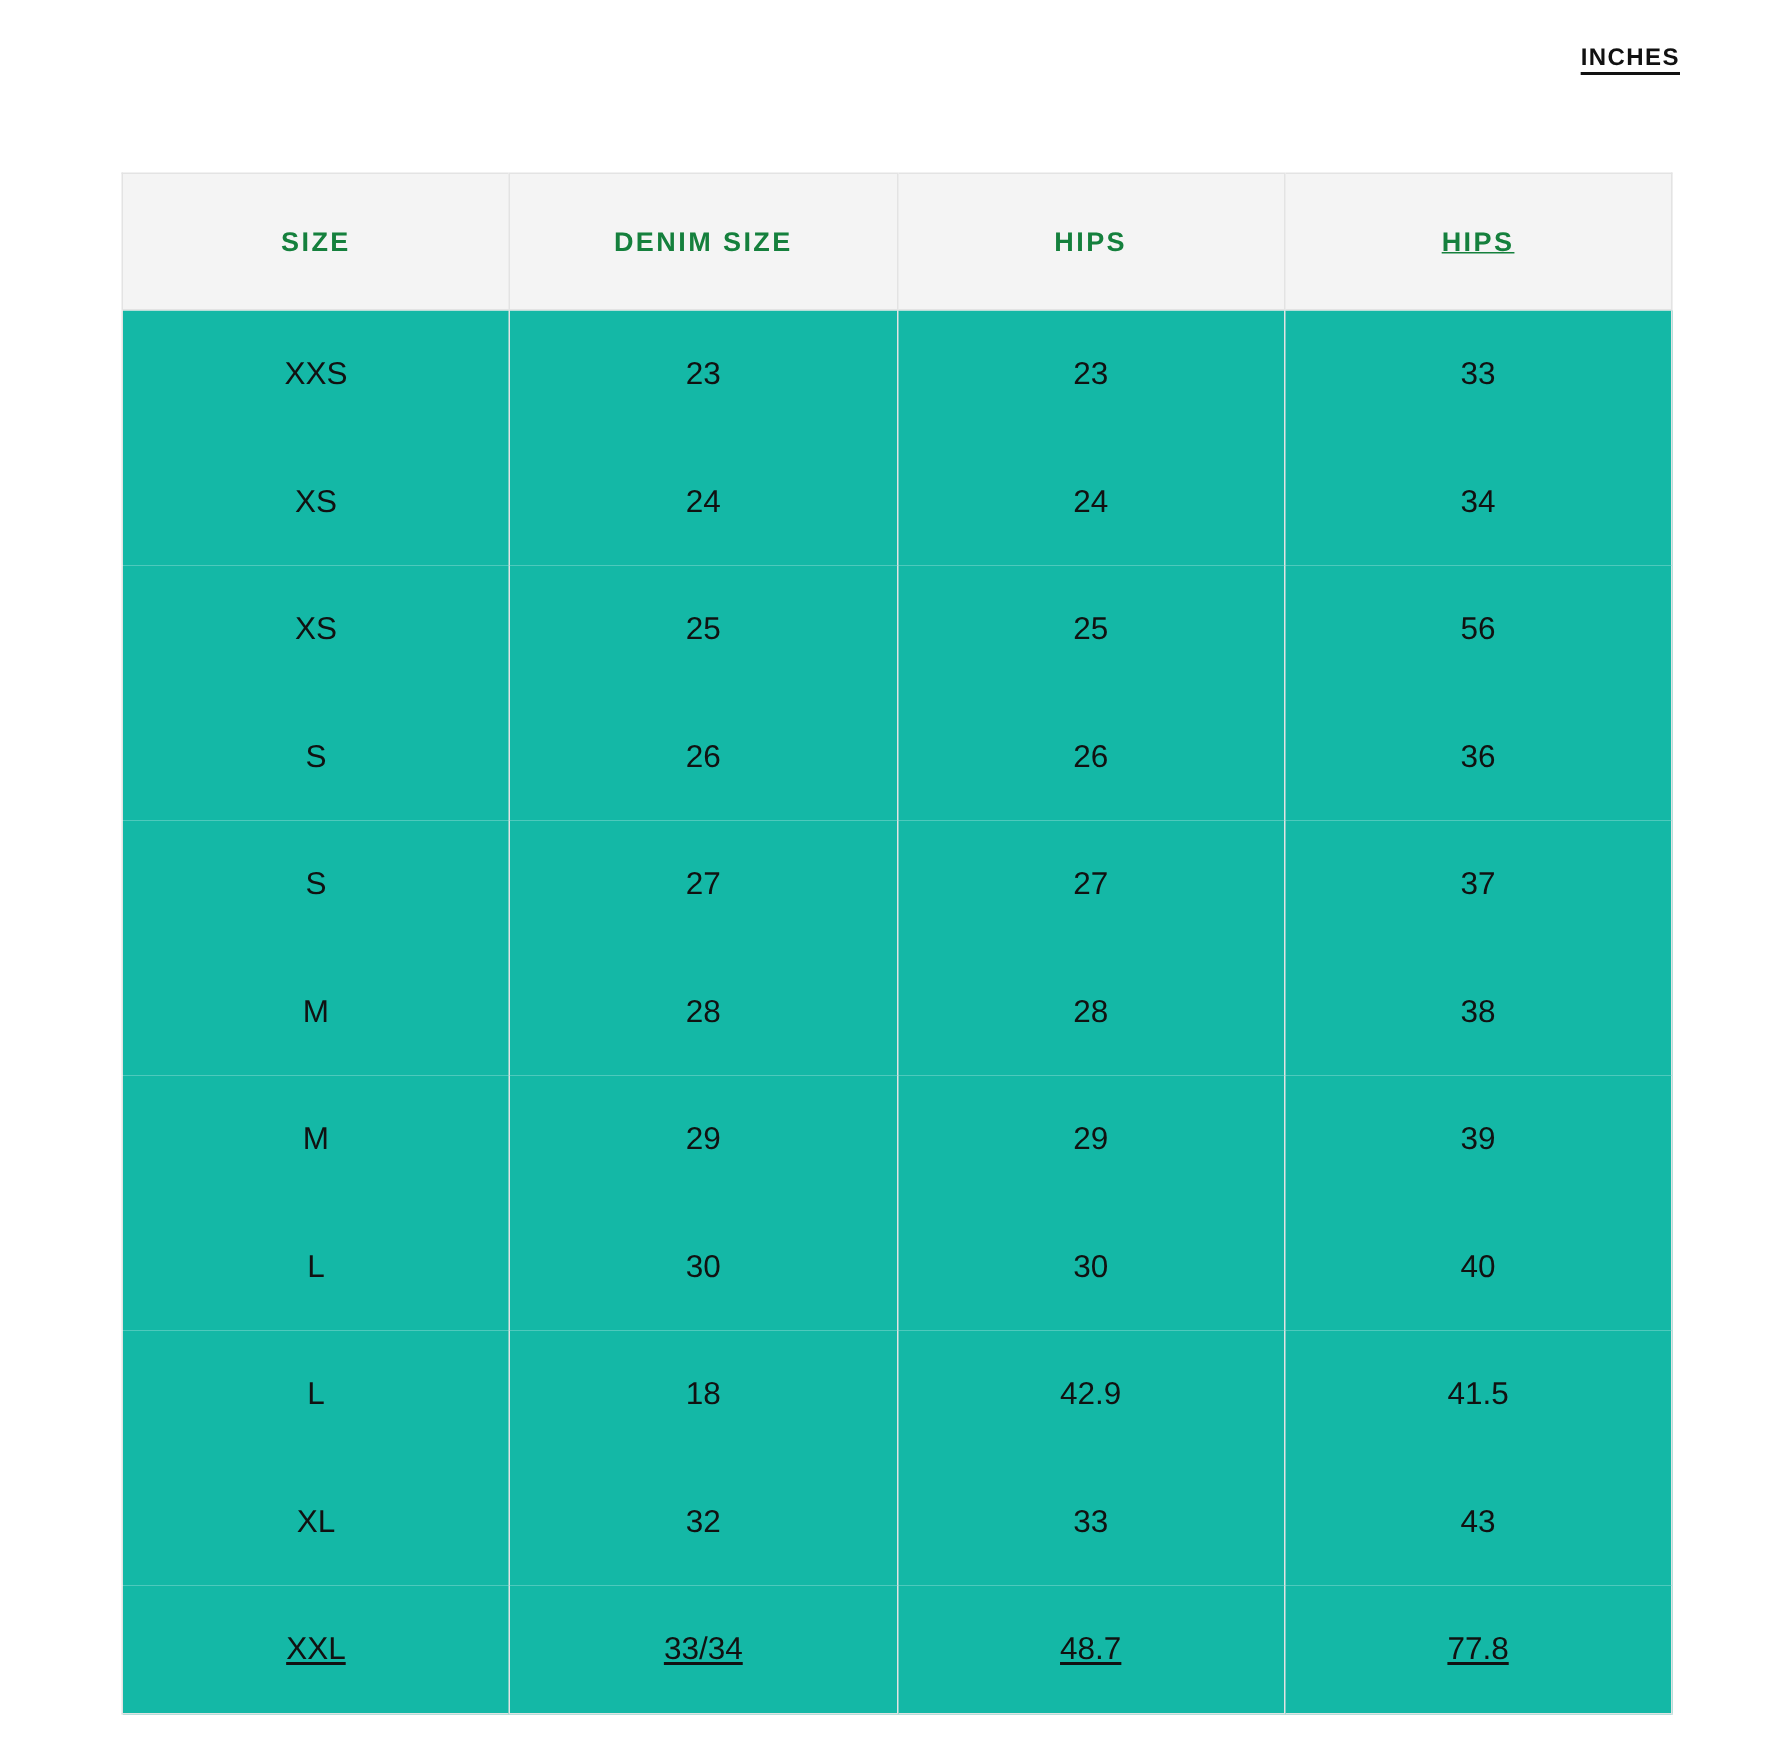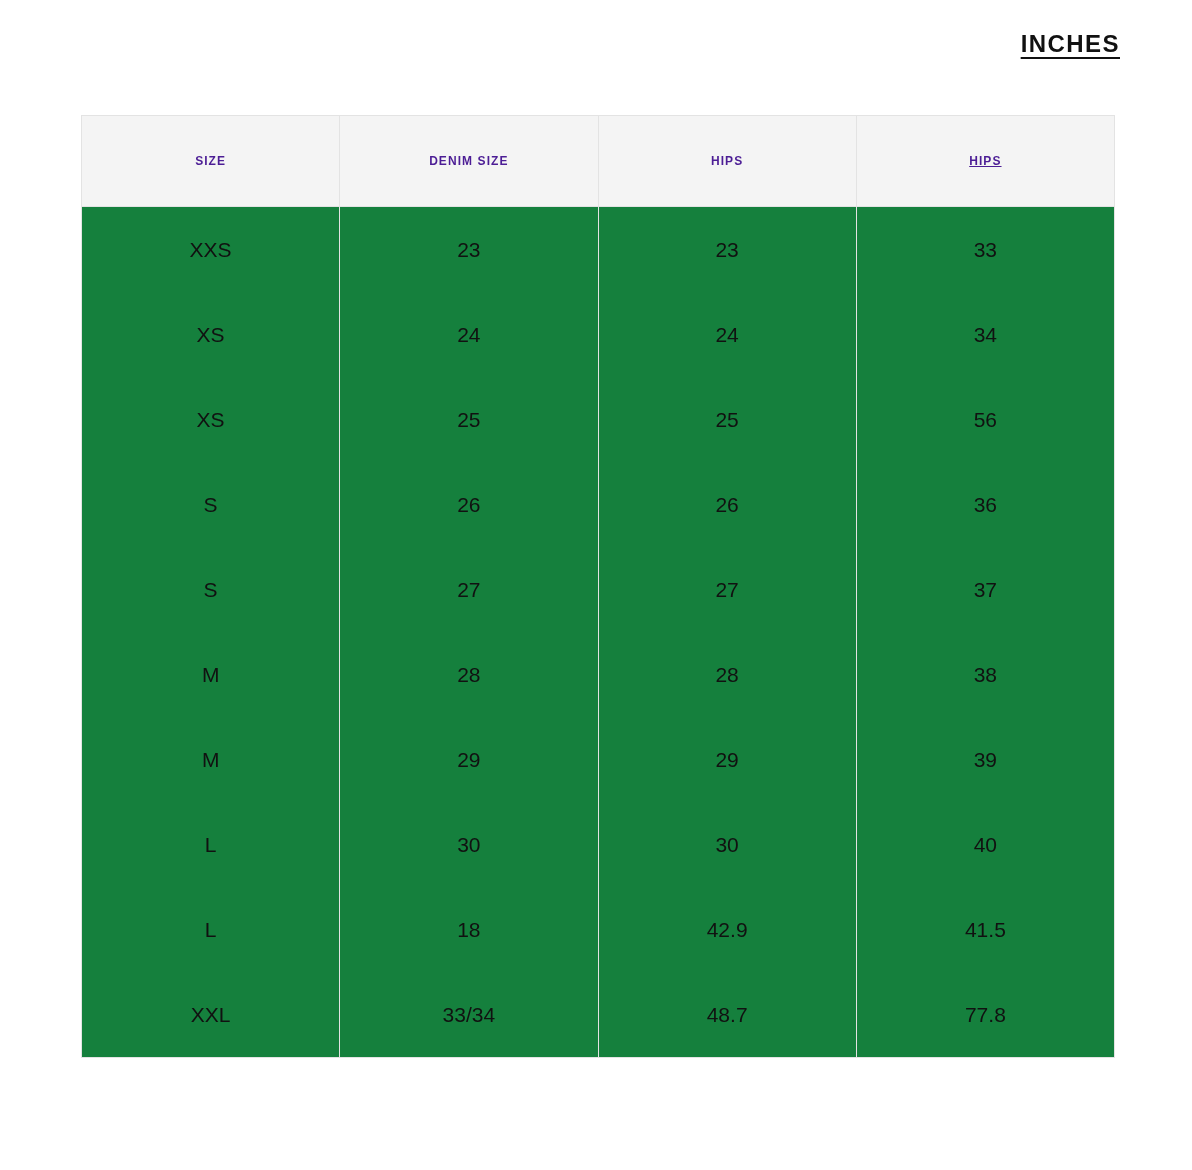--- a/index.html
+++ b/index.html
@@ -22,21 +22,21 @@
   }
   .unit-toggle-row {
     position: absolute;
     top: 30px;
     right: 72px;
     display: flex;
     justify-content: flex-end;
     align-items: center;
   }
   .unit-toggle {
-    font-size: 24px;
+    font-size: 16px;
     font-weight: 700;
     letter-spacing: 0.06em;
     color: #111111;
     text-decoration: underline;
     text-underline-offset: 5px;
     text-decoration-thickness: 2px;
     cursor: pointer;
     background: none;
     border: 0;
     padding: 0;
@@ -50,48 +50,49 @@
   }
   table.size-chart {
     width: 100%;
     border-collapse: collapse;
     table-layout: fixed;
     border: 1px solid #e3e3e3;
   }
   table.size-chart thead th {
     background: #f4f4f4;
     height: 88px;
-    font-size: 12px;
+    font-size: 18px;
     font-weight: 700;
     letter-spacing: 0.09em;
-    color: #4c1d95;
+    color: #15803d;
     text-align: center;
     vertical-align: middle;
     border-right: 1px solid #e3e3e3;
     border-bottom: 1px solid #e3e3e3;
   }
   table.size-chart thead th:last-child {
     border-right: none;
     text-decoration: underline;
   }
   table.size-chart tbody td {
     height: 83px;
     font-size: 21px;
     font-weight: 400;
     color: #111111;
     text-align: center;
     vertical-align: middle;
     border-right: 1px solid #e3e3e3;
-    background: #15803d;
+    background: #14b8a6;
   }
   table.size-chart tbody td:last-child {
     border-right: none;
   }
   table.size-chart tbody tr:last-child td {
     border-bottom: none;
+    text-decoration: underline;
   }
 </style>
 </head>
 <body>
 
 <div class="page">
 
   <div class="unit-toggle-row">
     <button class="unit-toggle">INCHES</button>
   </div>
@@ -155,20 +156,26 @@
           <td>30</td>
           <td>40</td>
         </tr>
         <tr>
           <td>L</td>
           <td>18</td>
           <td>42.9</td>
           <td>41.5</td>
         </tr>
         <tr>
+          <td>XL</td>
+          <td>32</td>
+          <td>33</td>
+          <td>43</td>
+        </tr>
+        <tr>
           <td>XXL</td>
           <td>33/34</td>
           <td>48.7</td>
           <td>77.8</td>
         </tr>
       </tbody>
     </table>
   </div>
 
 </div>

